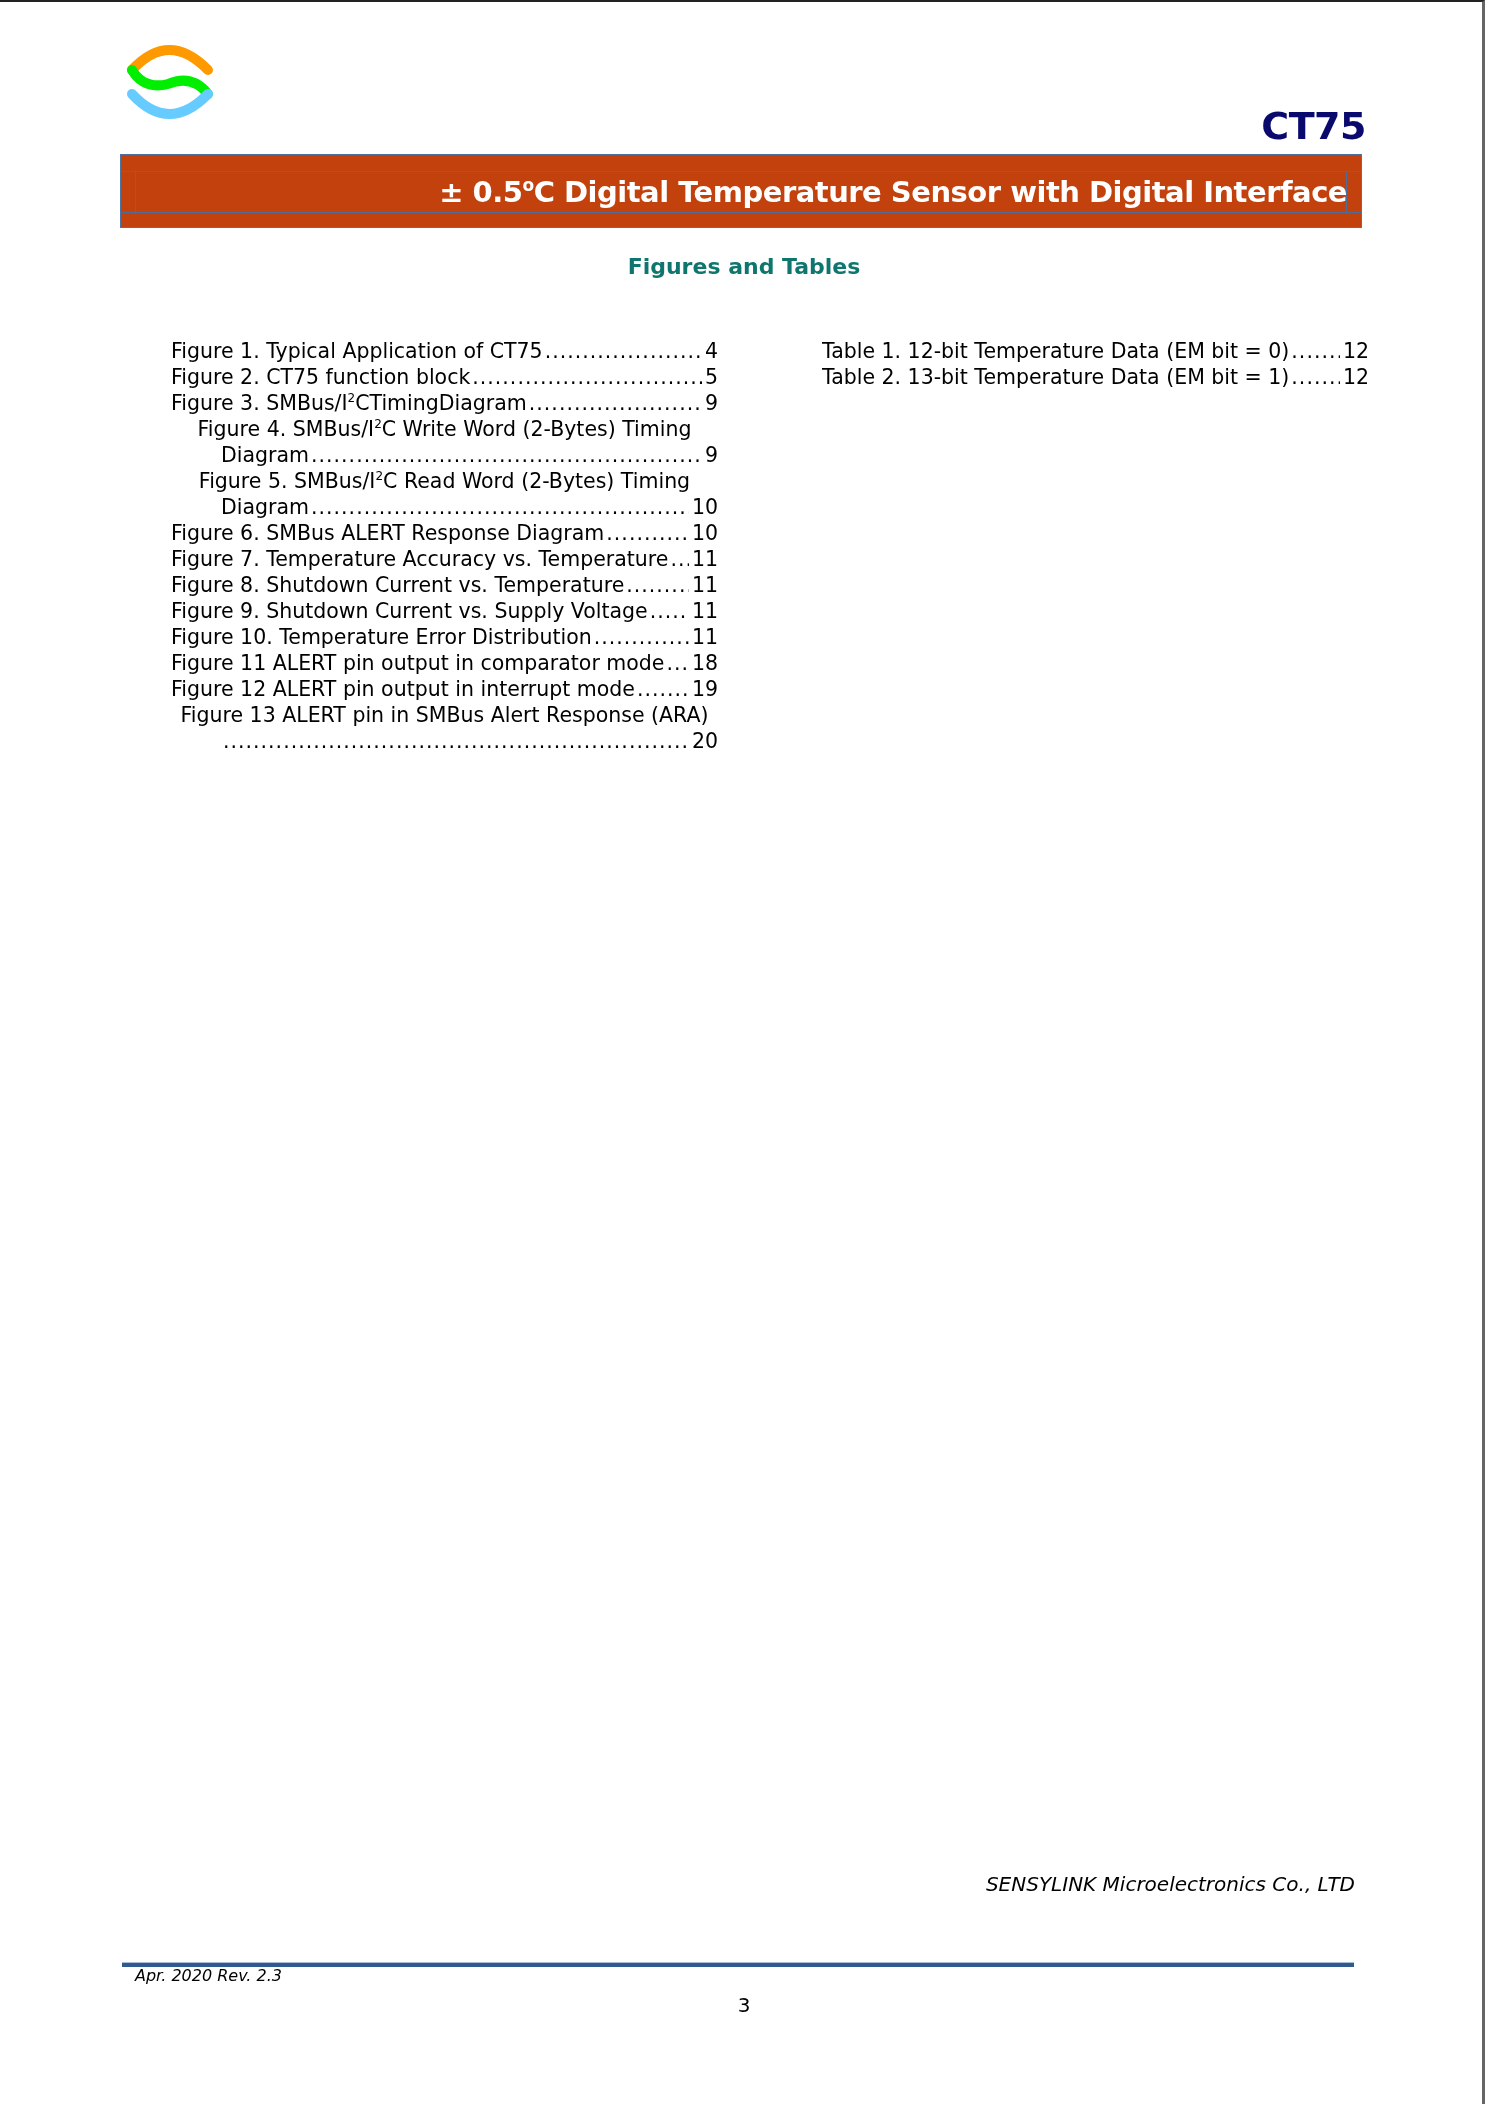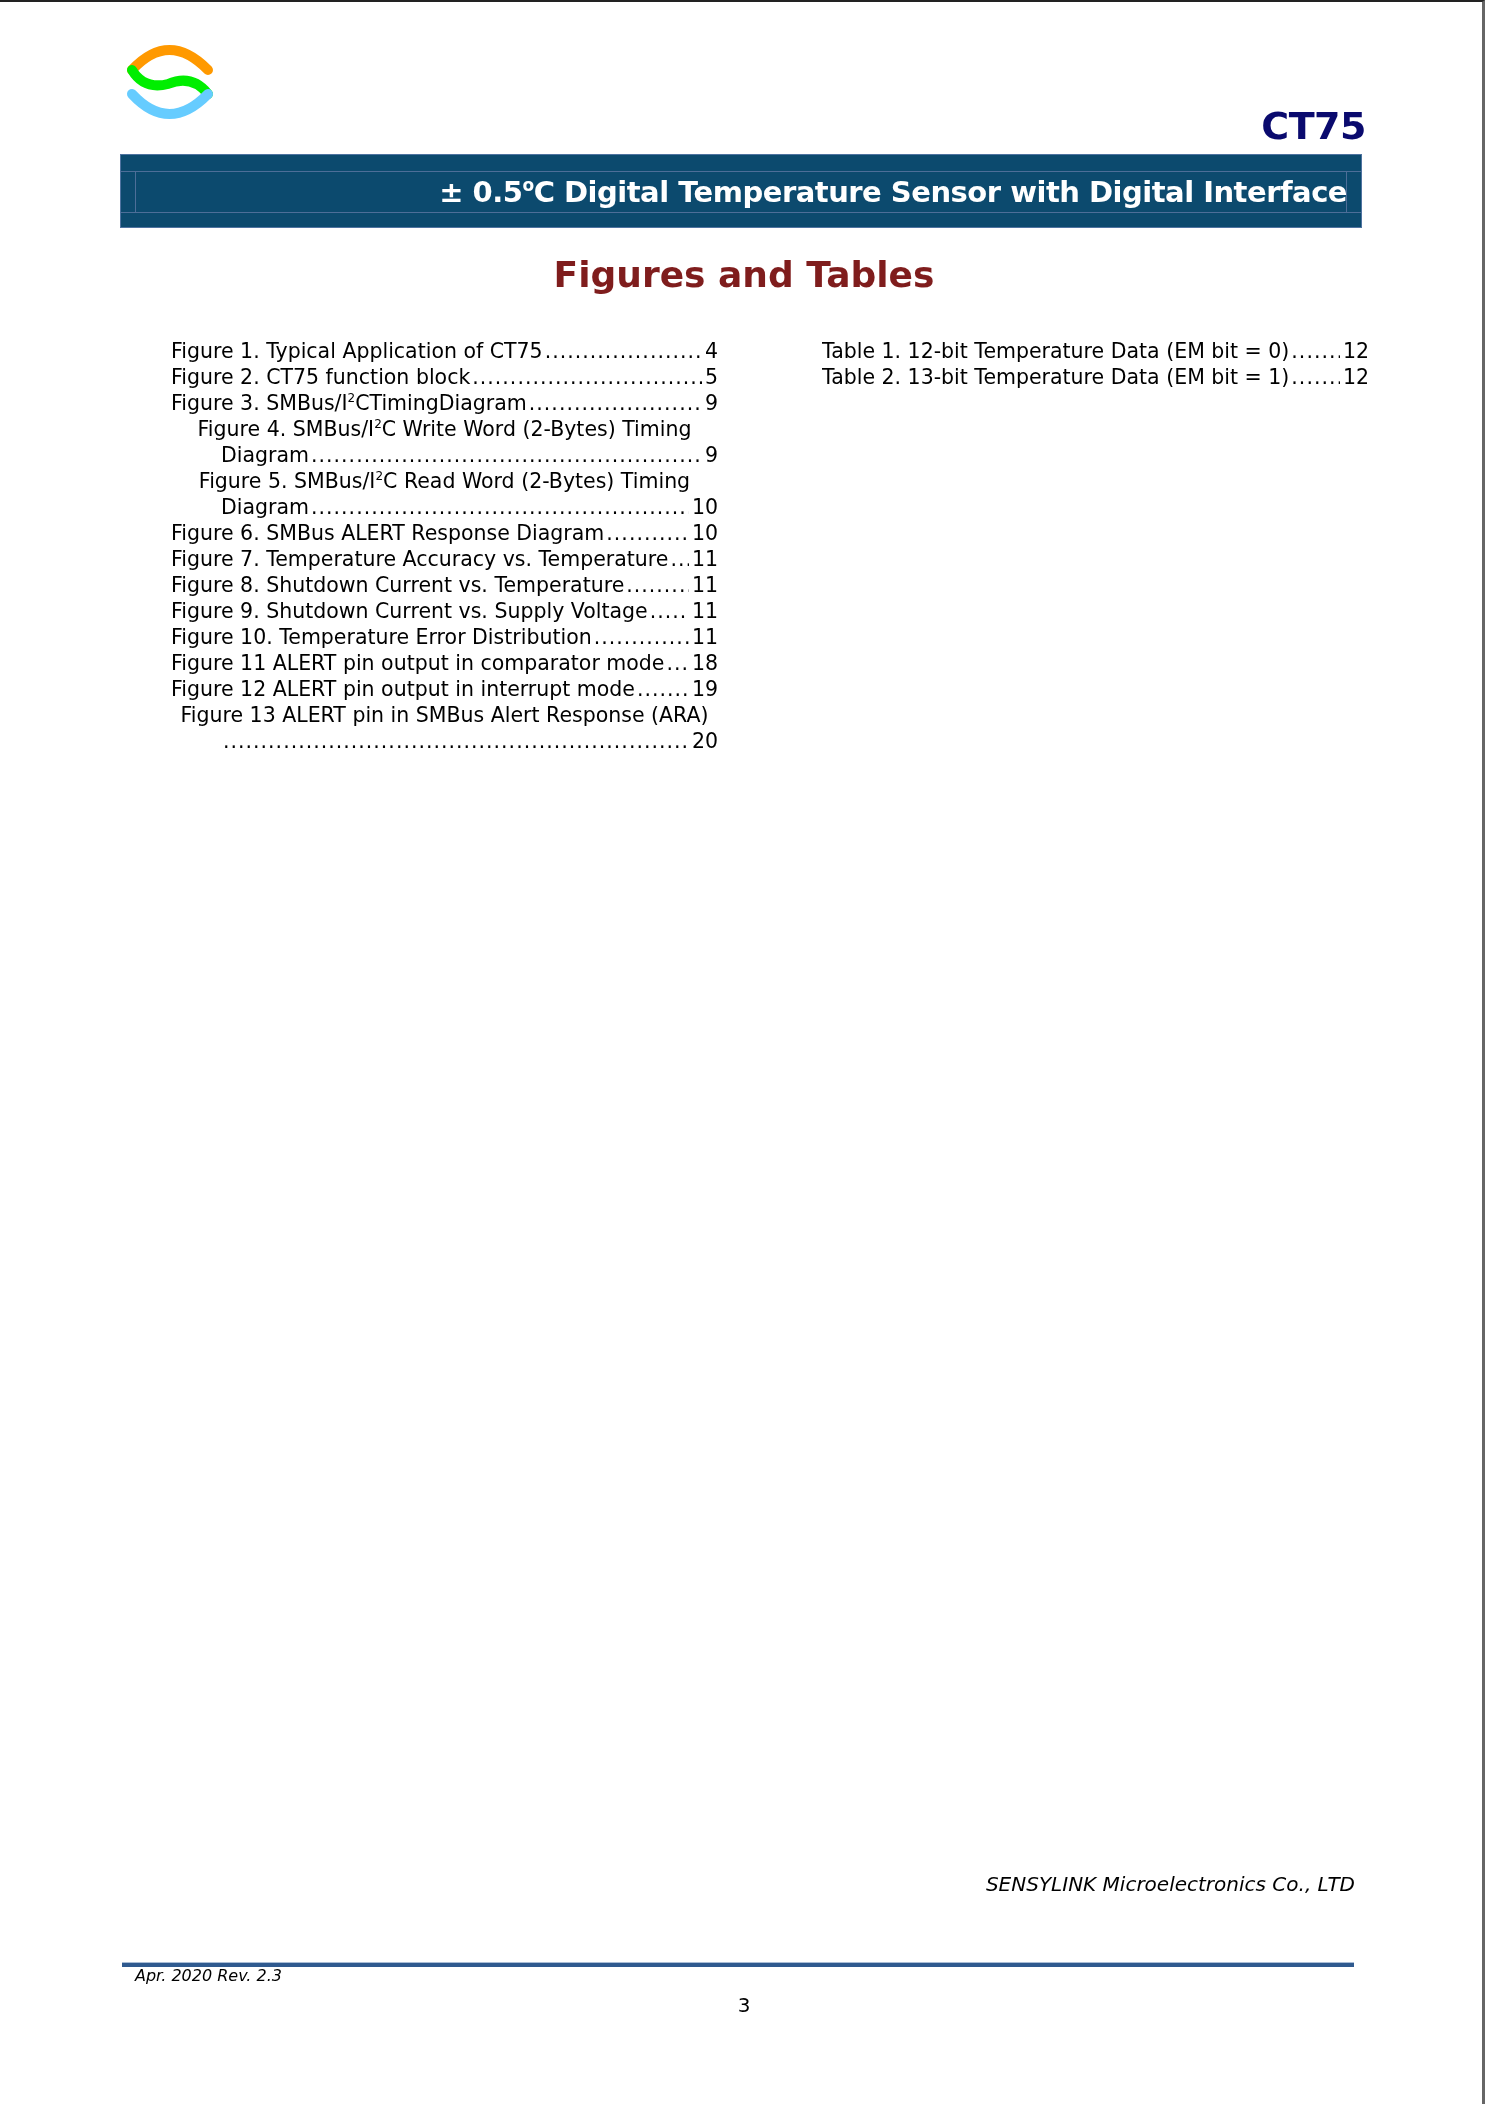--- a/index.html
+++ b/index.html
@@ -14,35 +14,35 @@
       pointer-events: none;
     }
     .logo { position: absolute; left: 124px; top: 38px; width: 100px; height: 88px; }
     .product-code {
       position: absolute; right: 122px; top: 104px;
       font-family: "DejaVu Sans", sans-serif; font-weight: bold; font-size: 38px;
       color: #0a0a6e; letter-spacing: -0.5px;
     }
     .banner {
       position: absolute; left: 120px; top: 154px; width: 1242px; height: 74px;
-      background: #0c4a6e; border: 1px solid #4f73a0; box-sizing: border-box;
+      background: #c2410c; border: 1px solid #4f73a0; box-sizing: border-box;
     }
     .banner .hl1 { position: absolute; left: 0; right: 0; top: 16px; height: 1px; background: #4d6e98; }
     .banner .hl2 { position: absolute; left: 0; right: 0; top: 57px; height: 1px; background: #4d6e98; }
     .banner .vl1 { position: absolute; left: 14px; top: 16px; height: 41px; width: 1px; background: #4d6e98; }
     .banner .vl2 { position: absolute; right: 14px; top: 16px; height: 41px; width: 1px; background: #4d6e98; }
     .banner-title {
       position: absolute; right: 14px; top: 18px; height: 38px; line-height: 38px;
       font-family: "DejaVu Sans", sans-serif; font-weight: bold; font-size: 29px; color: #ffffff;
       white-space: nowrap; letter-spacing: -0.5px;
     }
     .banner-title sup { font-size: 17px; vertical-align: 11px; line-height: 0; }
     .section-title {
       position: absolute; left: 0; width: 1488px; top: 254px; text-align: center;
-      font-family: "DejaVu Sans", sans-serif; font-weight: bold; font-size: 36px; color: #7f1d1d;
+      font-family: "DejaVu Sans", sans-serif; font-weight: bold; font-size: 22px; color: #0f766e;
     }
     .toc-col { position: absolute; top: 338px; font-size: 20.5px; line-height: 26px; }
     .toc-col.left { left: 171px; width: 547px; }
     .toc-col.right { left: 822px; width: 547px; }
     .toc-entry { position: relative; text-align: center; }
     .toc-line {
       display: flex; align-items: baseline; white-space: nowrap; overflow: hidden;
     }
     .toc-line .txt { flex: 0 0 auto; }
     .toc-line .dots {

